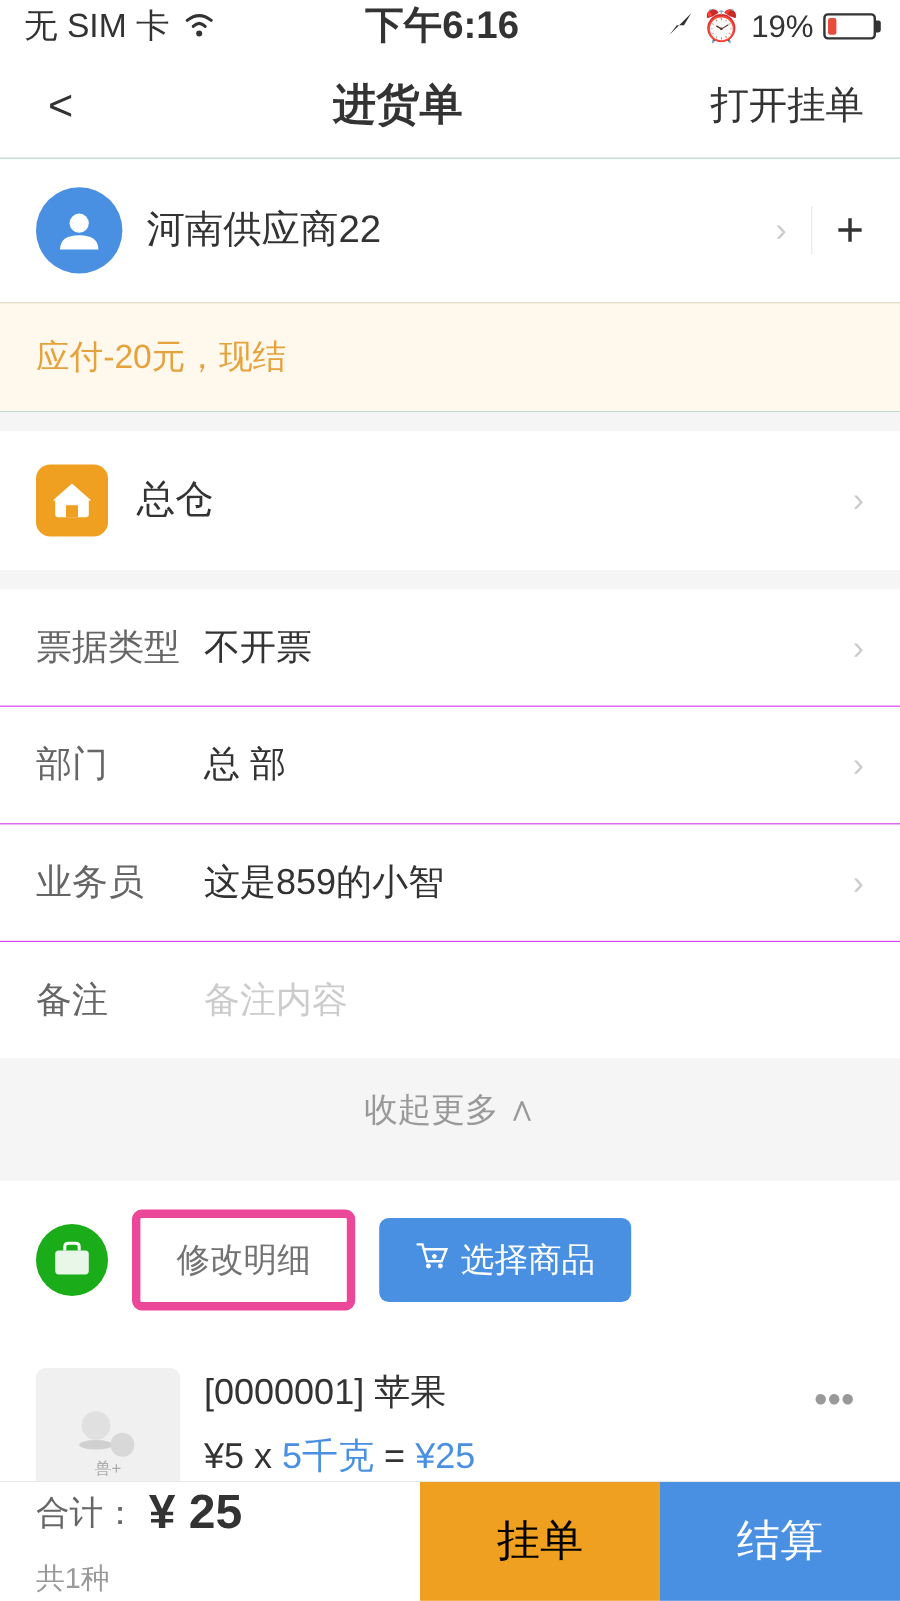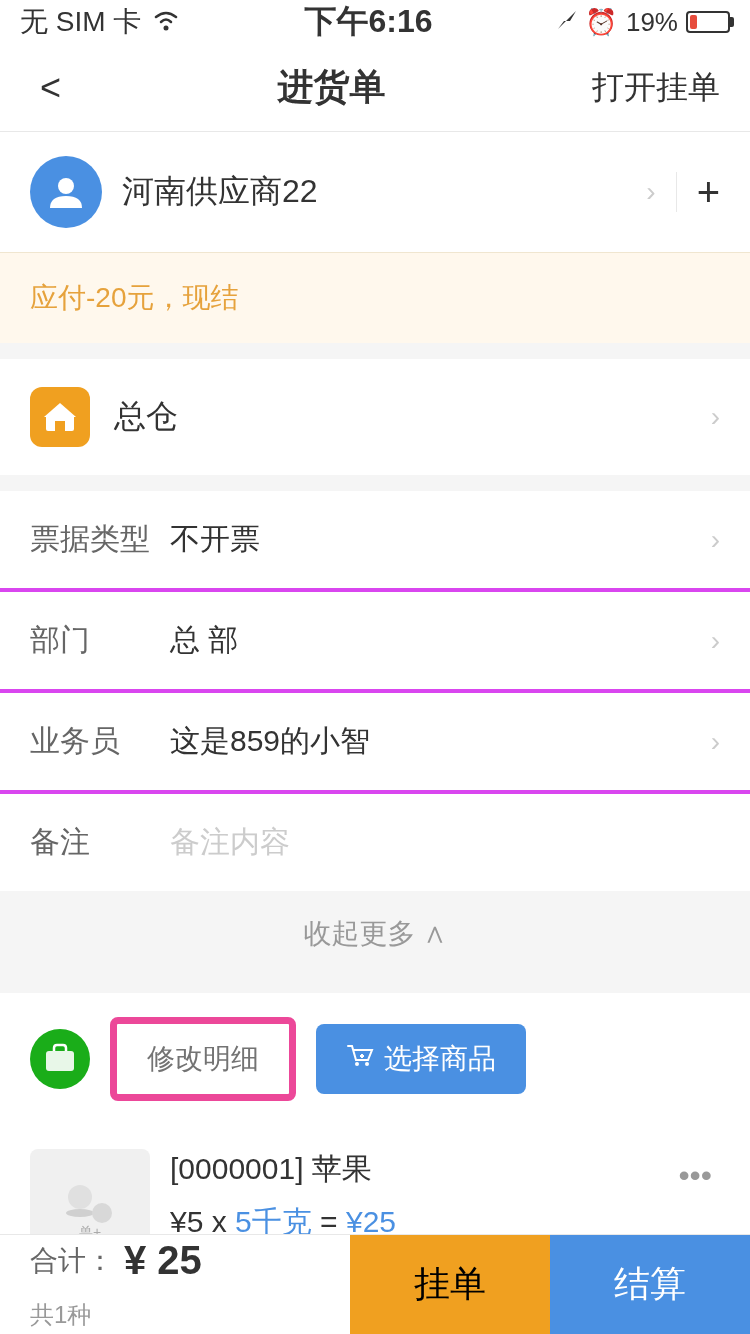--- a/index.html
+++ b/index.html
@@ -95,21 +95,21 @@
     }
     .warehouse-name { flex: 1; font-size: 32px; color: #333; }
     .row-arrow { color: #ccc; font-size: 28px; }
 
     
     .form-section { background: #fff; margin-top: 16px; }
     .form-row {
       display: flex;
       align-items: center;
       padding: 28px 30px;
-      border-bottom: 4px solid #d946ef;
+      border-bottom: 1px solid #d946ef;
       min-height: 88px;
     }
     .form-row:last-child { border-bottom: none; }
     .form-label { font-size: 30px; color: #666; width: 120px; flex-shrink: 0; }
     .form-value { flex: 1; font-size: 30px; color: #333; padding-left: 20px; }
     .form-placeholder { color: #ccc; }
 
     
     .collapse-toggle {
       background: #f5f5f5;

